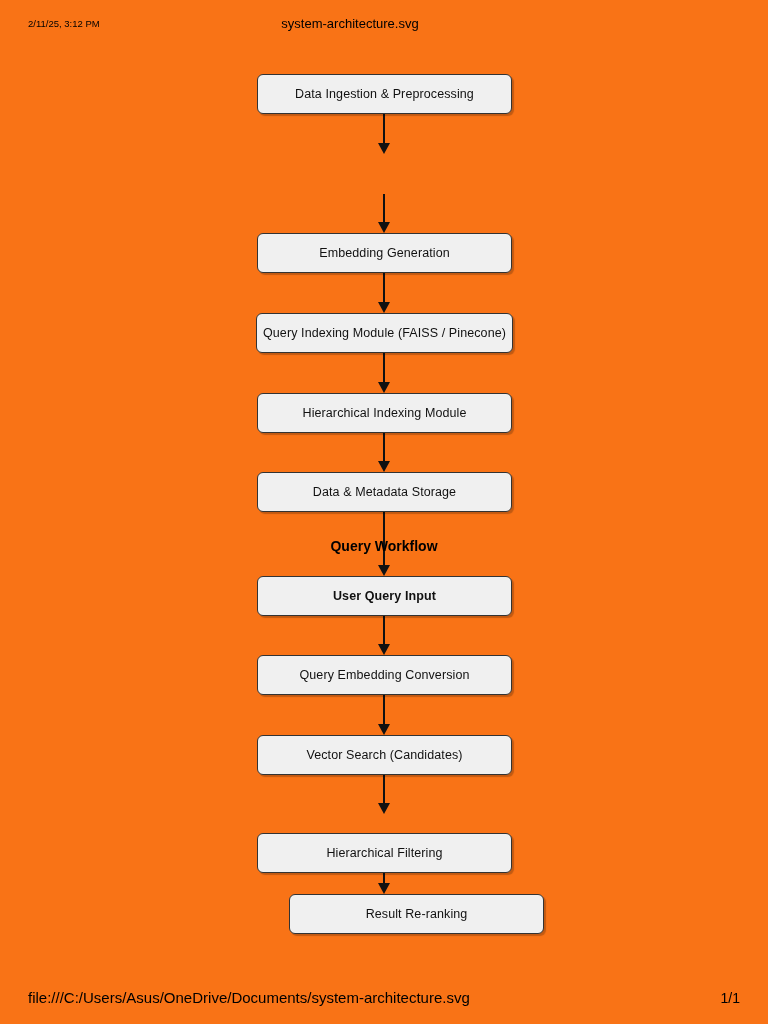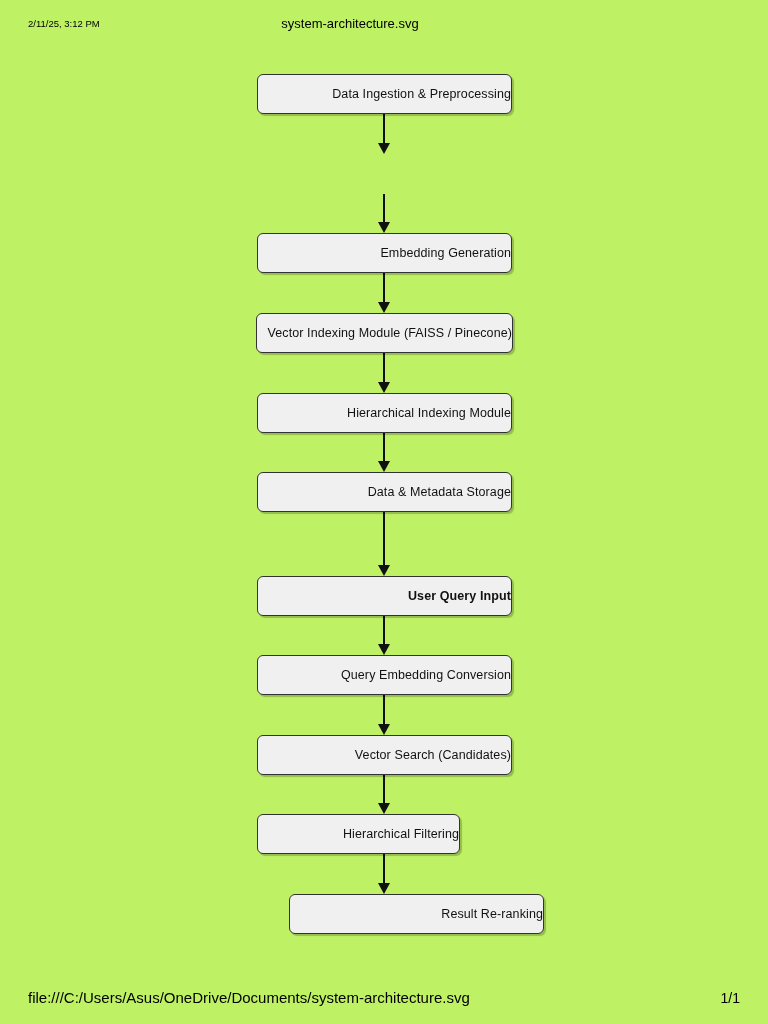--- a/index.html
+++ b/index.html
@@ -10,21 +10,21 @@
     height: 1024px;
     background: #ffffff;
     font-family: "Liberation Sans", sans-serif;
     overflow: hidden;
   }
 
   .page {
     position: relative;
     width: 768px;
     height: 1024px;
-    background: #bef264;
+    background: #f97316;
   }
 
   
   .print-header {
     position: absolute;
     top: 16px;
     left: 0;
     width: 768px;
     height: 16px;
   }
@@ -86,21 +86,21 @@
   
   .node {
     position: absolute;
     height: 40px;
     background: #f0f0f0;
     border: 1.6px solid #333333;
     border-radius: 6px;
     box-shadow: 2px 2px 1px rgba(0,0,0,0.22);
     display: flex;
     align-items: center;
-    justify-content: flex-end;
+    justify-content: center;
     z-index: 3;
   }
   .node-label {
     font-size: 12.5px;
     color: #111111;
     line-height: 1;
     white-space: nowrap;
     letter-spacing: 0.1px;
   }
 
@@ -185,45 +185,46 @@
         <div class="head" style="top: 29px;"></div>
       </div>
       <div class="connector" style="top: 775px; height: 39px;">
         <div class="shaft" style="height: 30px;"></div>
         <div class="head" style="top: 28px;"></div>
       </div>
       <div class="connector" style="top: 854px; height: 40px;">
         <div class="shaft" style="height: 31px;"></div>
         <div class="head" style="top: 29px;"></div>
       </div>
+      <div class="section-label" style="top: 539px;">Query Workflow</div>
       <div class="node" style="left: 257px; top: 74px; width: 255px;">
         <span class="node-label">Data Ingestion &amp; Preprocessing</span>
       </div>
       <div class="node" style="left: 257px; top: 233px; width: 255px;">
         <span class="node-label">Embedding Generation</span>
       </div>
       <div class="node" style="left: 256px; top: 313px; width: 257px;">
-        <span class="node-label">Vector Indexing Module (FAISS / Pinecone)</span>
+        <span class="node-label">Query Indexing Module (FAISS / Pinecone)</span>
       </div>
       <div class="node" style="left: 257px; top: 393px; width: 255px;">
         <span class="node-label">Hierarchical Indexing Module</span>
       </div>
       <div class="node" style="left: 257px; top: 472px; width: 255px;">
         <span class="node-label">Data &amp; Metadata Storage</span>
       </div>
       <div class="node" style="left: 257px; top: 576px; width: 255px; font-weight: bold;">
         <span class="node-label">User Query Input</span>
       </div>
       <div class="node" style="left: 257px; top: 655px; width: 255px;">
         <span class="node-label">Query Embedding Conversion</span>
       </div>
       <div class="node" style="left: 257px; top: 735px; width: 255px;">
         <span class="node-label">Vector Search (Candidates)</span>
       </div>
-      <div class="node" style="left: 257px; top: 814px; width: 203px;">
+      <div class="node" style="left: 257px; top: 833px; width: 255px;">
         <span class="node-label">Hierarchical Filtering</span>
       </div>
       <div class="node" style="left: 257px; top: 894px; width: 255px; margin-left: 32px;">
         <span class="node-label">Result Re-ranking</span>
       </div>
     </div>
 
   <div class="print-footer">
     <div class="footer-url">file:///C:/Users/Asus/OneDrive/Documents/system-architecture.svg</div>
     <div class="footer-page">1/1</div>

